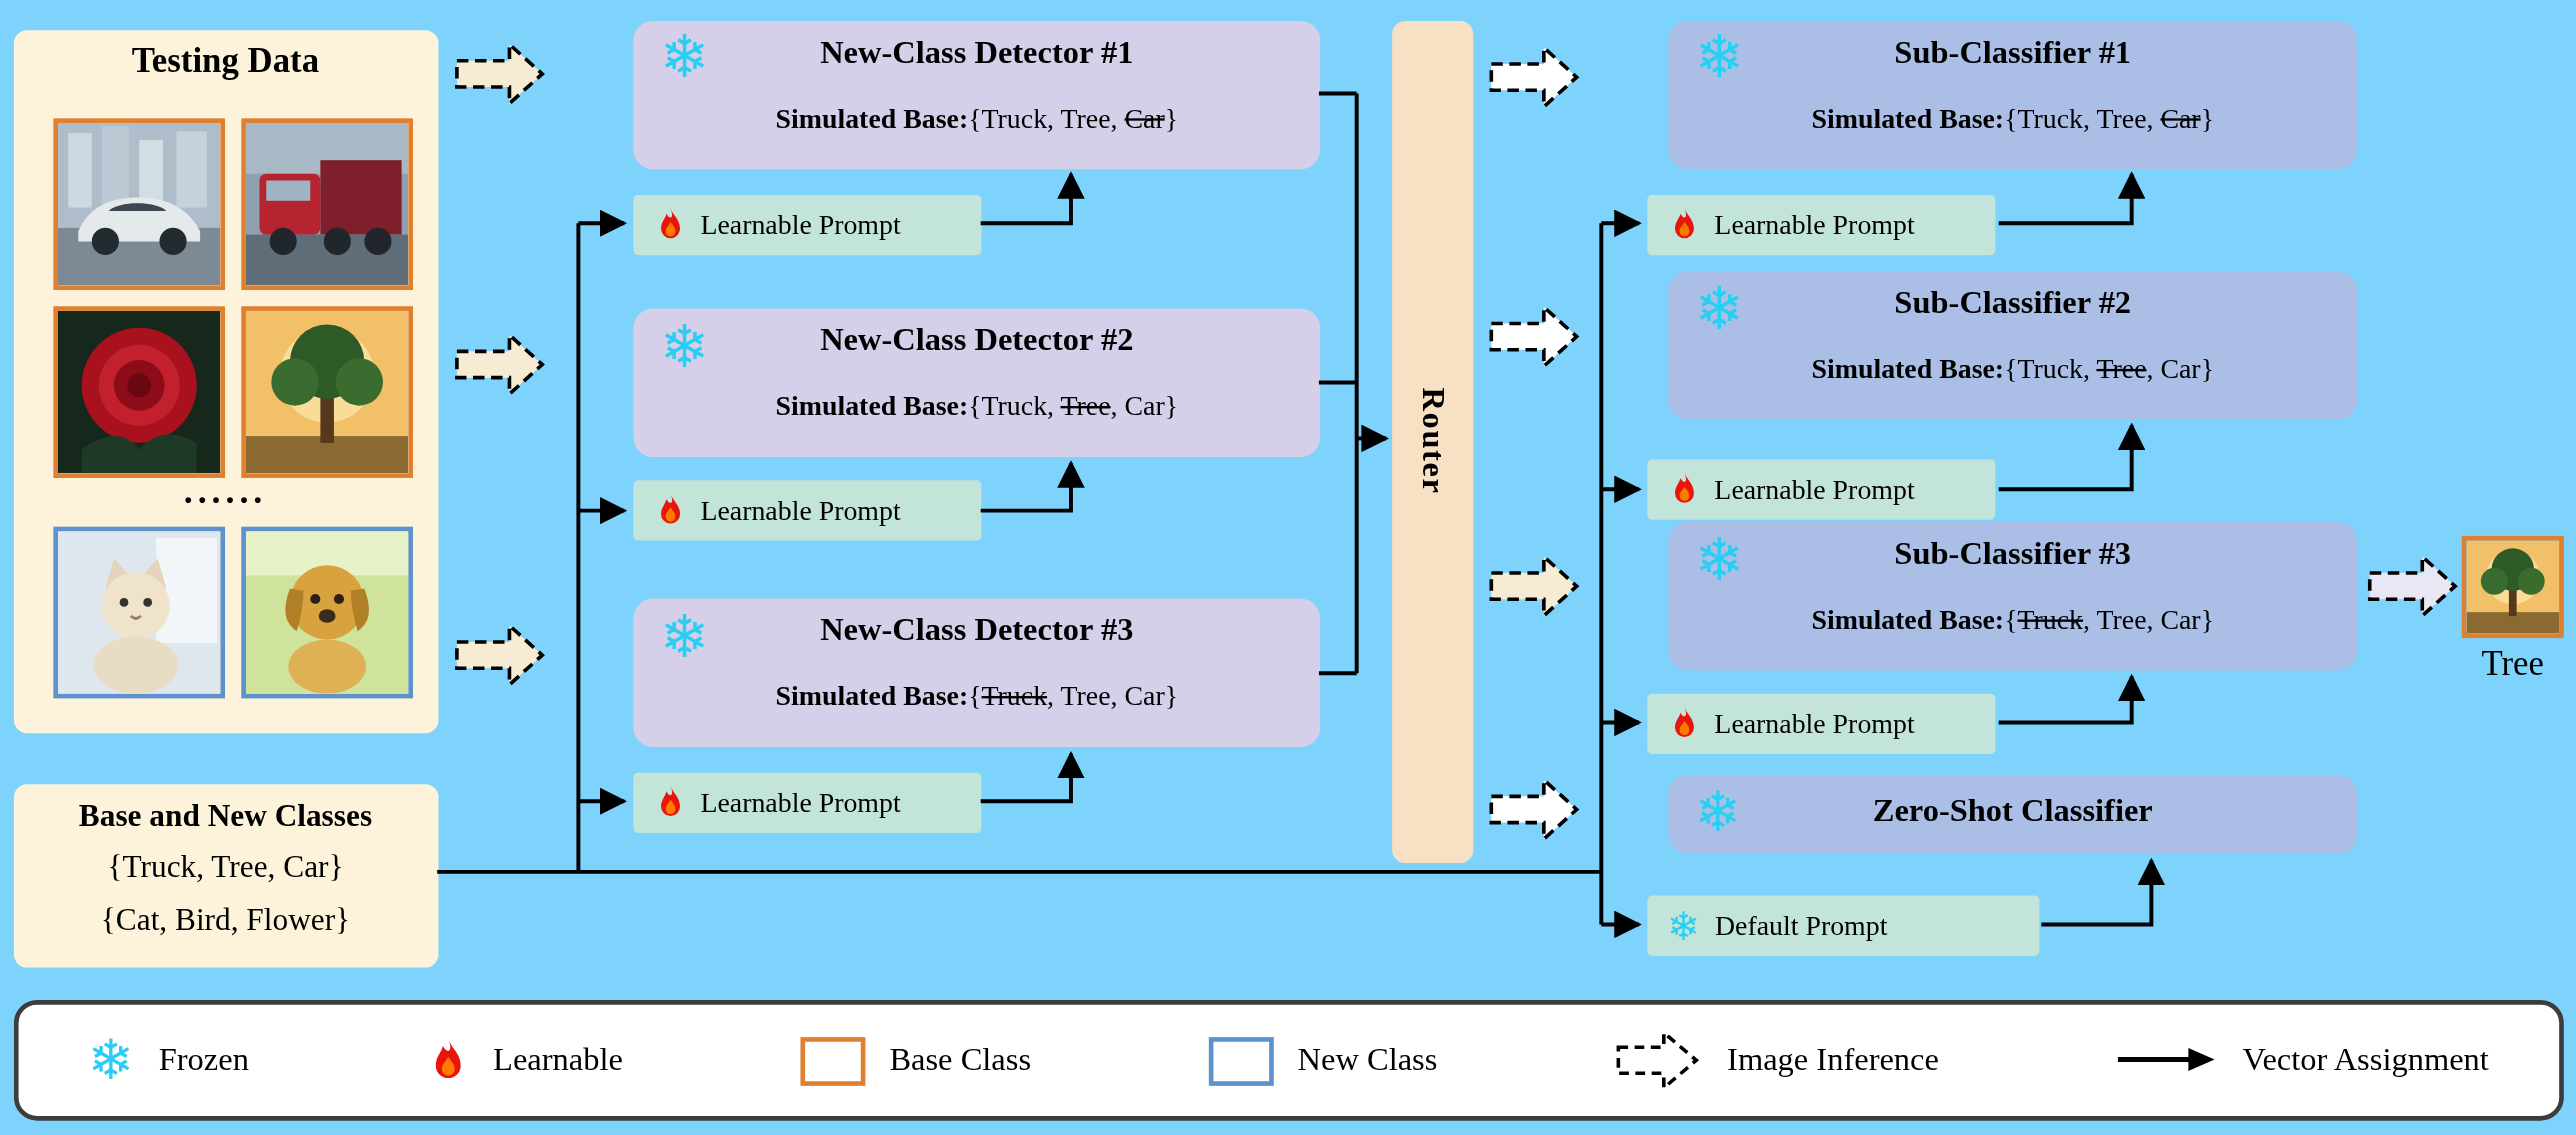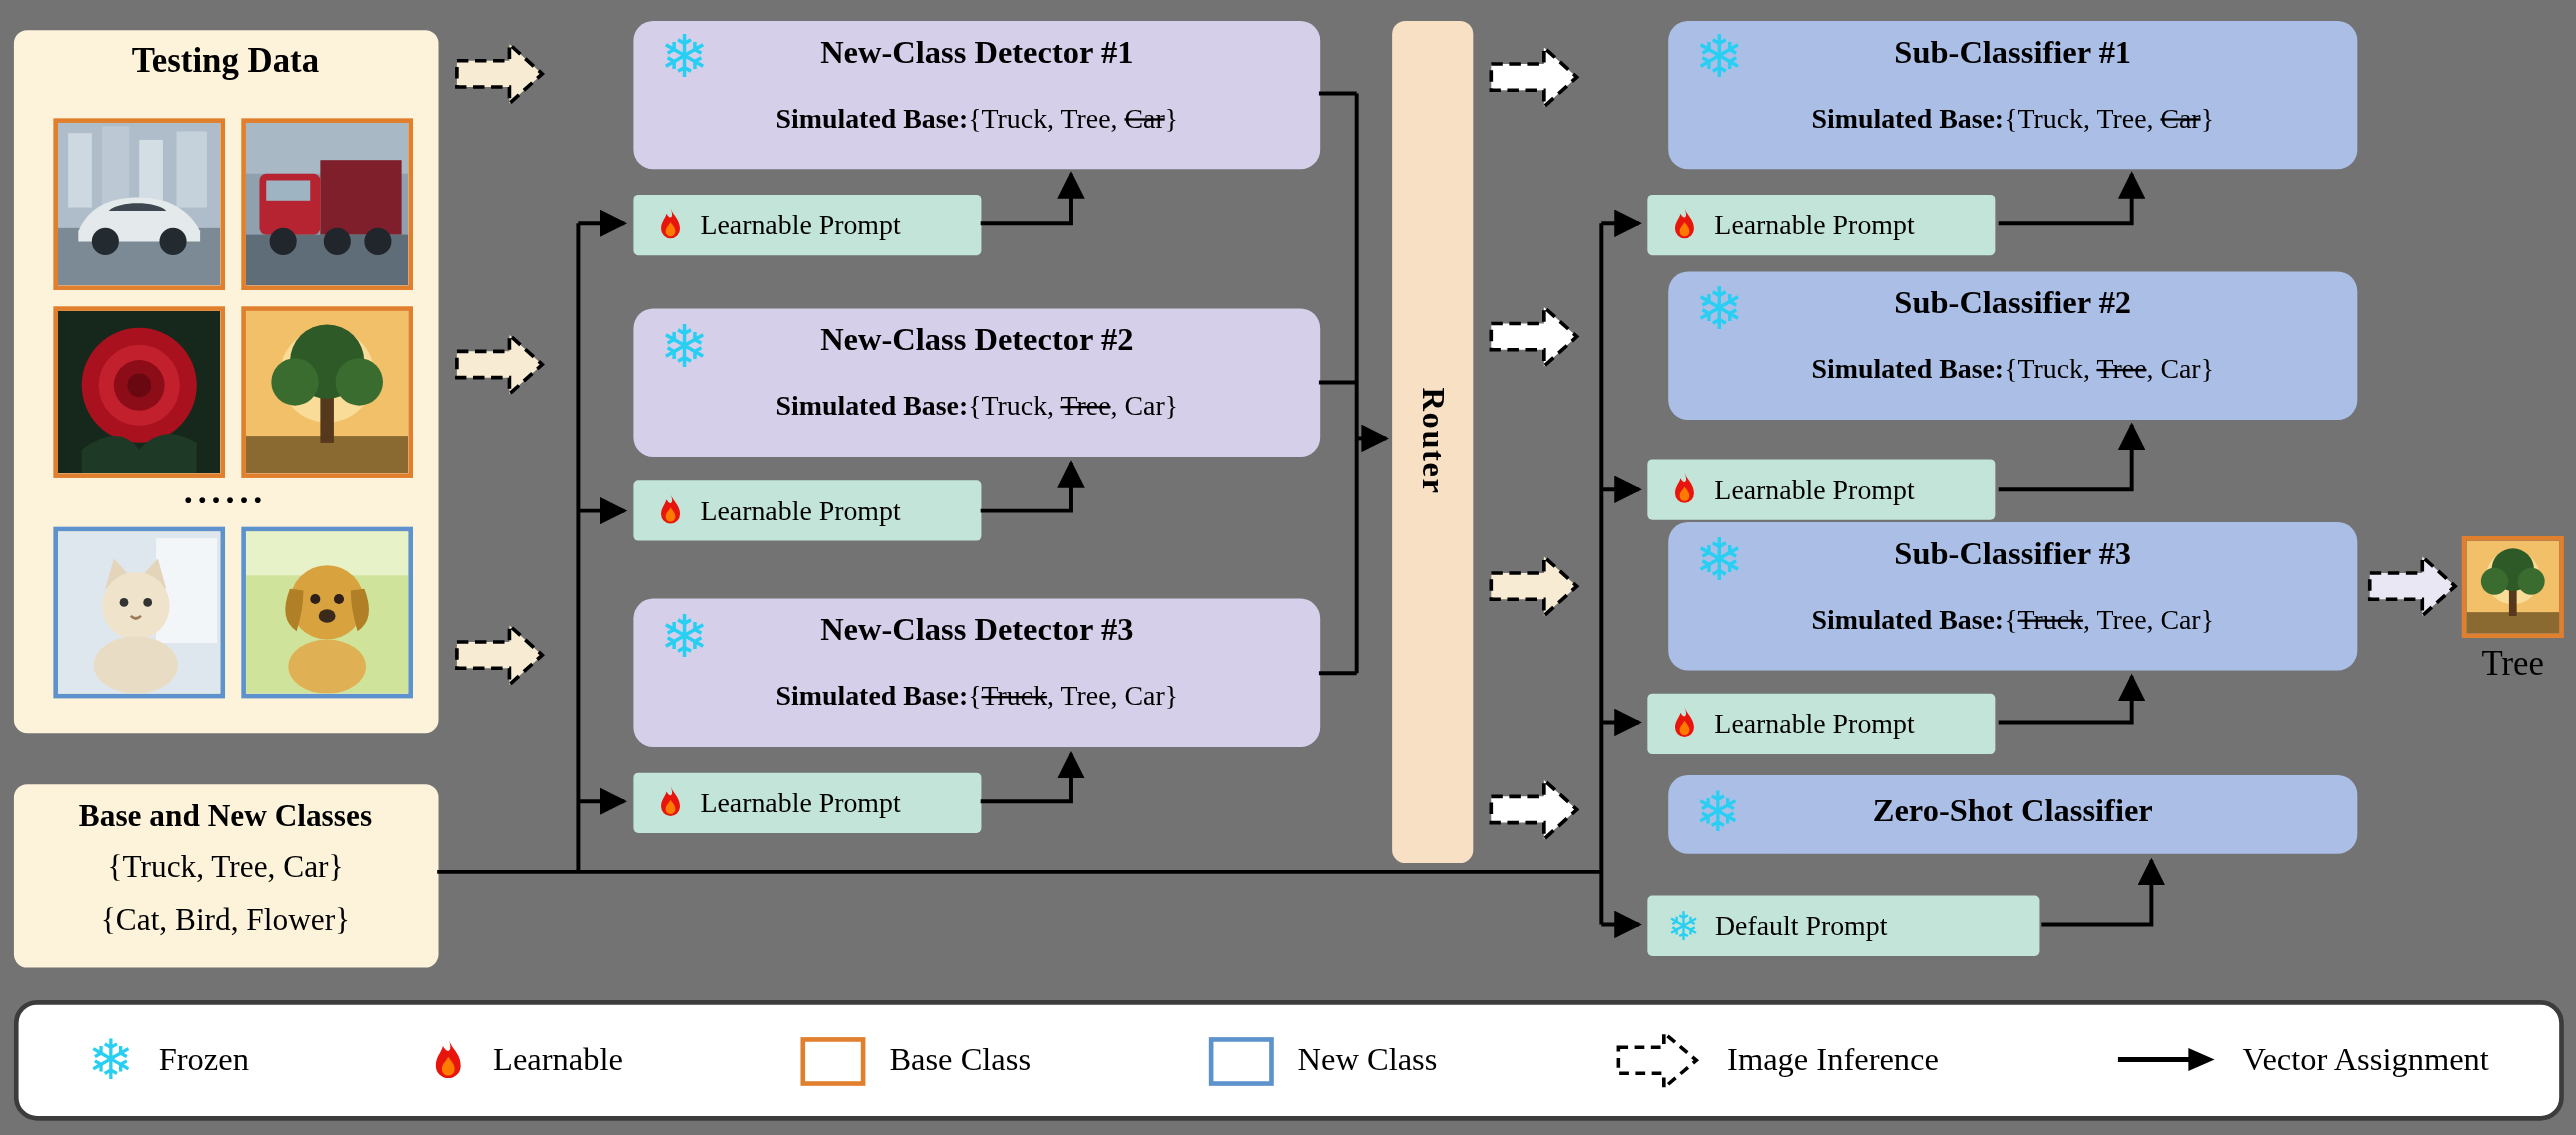--- a/index.html
+++ b/index.html
@@ -1,17 +1,17 @@
 <!DOCTYPE html>
 <html style="font-size:11.3px"><head>
 <meta charset="utf-8">
 <style>
   *{box-sizing:border-box}
   html,body{margin:0;padding:0;background:#fff}
-  #canvas{position:relative;width:2576px;height:1135px;background:#737373;overflow:hidden}
+  #canvas{position:relative;width:2576px;height:1135px;background:#7dd3fc;overflow:hidden}
   #stage{position:absolute;left:0;top:0;width:1110px;height:489px;
          transform:scale(2.3202);transform-origin:0 0;
          font-family:"Liberation Serif",serif;color:#000}
   .abs{position:absolute}
   .cream{background:#FCF3DA;border-radius:5.7px}
   .det{background:#D6CFEA;border-radius:8.5px}
   .cls{background:#ABBFE6;border-radius:8.5px}
   .prompt{background:#C3E5D9;border-radius:2.1px;display:flex;align-items:center;padding-left:8.5px;gap:6.4px;font-size:12px}
   .router{background:#F7E0C4;border-radius:5.7px;display:flex;align-items:center;justify-content:center;
           writing-mode:vertical-rl;font-weight:bold;font-size:14px;letter-spacing:0.7px}

